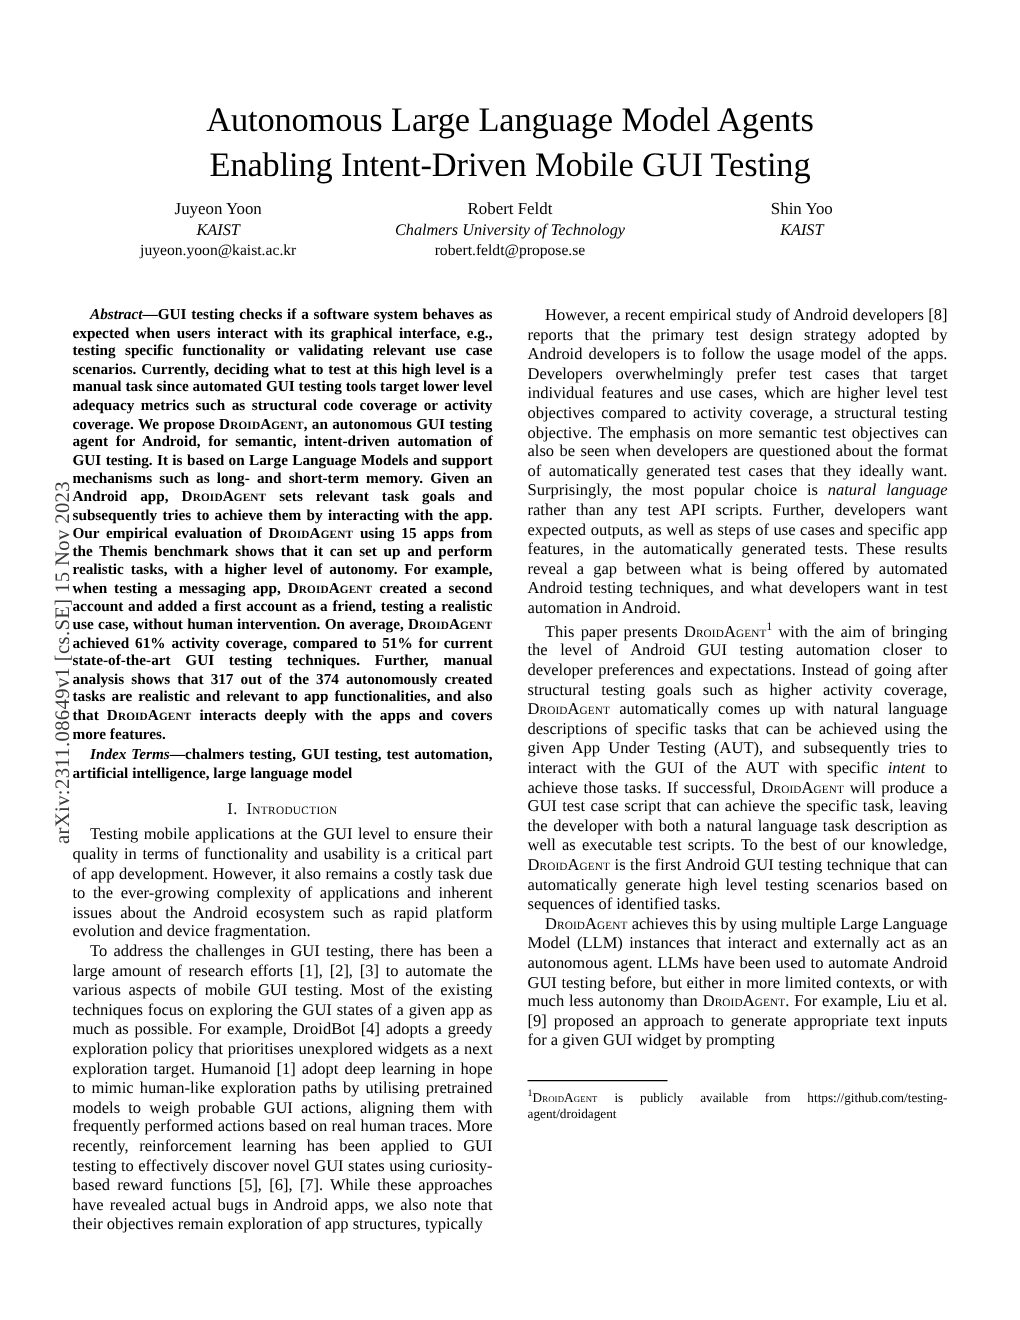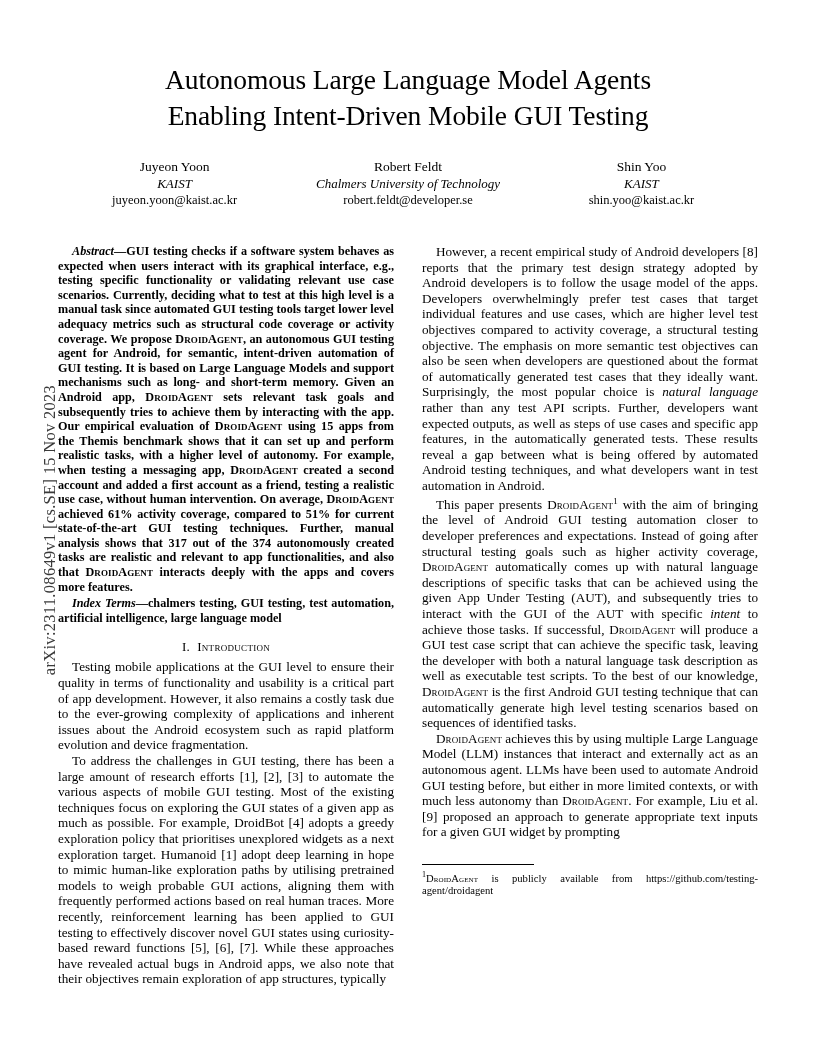--- a/index.html
+++ b/index.html
@@ -45,21 +45,21 @@
     left: 0;
     top: 0;
     width: 816px;
     height: 1056px;
   }
 
   
   #title-block {
     position: absolute;
     left: 58px;
-    top: 62px;
+    top: 78px;
     width: 700px;
     text-align: center;
   }
   .paper-title {
     font-size: 27.5px;
     line-height: 36px;
     font-weight: normal;
     margin: 0;
     letter-spacing: -0.1px;
   }
@@ -181,26 +181,25 @@
 
   <div id="authors">
     <div class="author">
       <div class="author-name">Juyeon Yoon</div>
       <div class="author-affil">KAIST</div>
       <div class="author-email">juyeon.yoon@kaist.ac.kr</div>
     </div>
     <div class="author">
       <div class="author-name">Robert Feldt</div>
       <div class="author-affil">Chalmers University of Technology</div>
-      <div class="author-email">robert.feldt@developer.se</div>
+      <div class="author-email">robert.feldt@propose.se</div>
     </div>
     <div class="author">
       <div class="author-name">Shin Yoo</div>
       <div class="author-affil">KAIST</div>
-      <div class="author-email">shin.yoo@kaist.ac.kr</div>
     </div>
   </div>
 
   <div id="columns">
 
     <div class="col">
 
       <p class="abstract-par"><span class="lead-italic">Abstract</span><span>—GUI testing checks if a software system behaves as expected when users interact with its graphical interface, e.g., testing specific functionality or validating relevant use case scenarios. Currently, deciding what to test at this high level is a manual task since automated GUI testing tools target lower level adequacy metrics such as structural code coverage or activity coverage. We propose </span><span class="sc">DroidAgent</span><span>, an autonomous GUI testing agent for Android, for semantic, intent-driven automation of GUI testing. It is based on Large Language Models and support mechanisms such as long- and short-term memory. Given an Android app, </span><span class="sc">DroidAgent</span><span> sets relevant task goals and subsequently tries to achieve them by interacting with the app. Our empirical evaluation of </span><span class="sc">DroidAgent</span><span> using 15 apps from the Themis benchmark shows that it can set up and perform realistic tasks, with a higher level of autonomy. For example, when testing a messaging app, </span><span class="sc">DroidAgent</span><span> created a second account and added a first account as a friend, testing a realistic use case, without human intervention. On average, </span><span class="sc">DroidAgent</span><span> achieved 61% activity coverage, compared to 51% for current state-of-the-art GUI testing techniques. Further, manual analysis shows that 317 out of the 374 autonomously created tasks are realistic and relevant to app functionalities, and also that </span><span class="sc">DroidAgent</span><span> interacts deeply with the apps and covers more features.</span></p>
 
       <p class="indexterms"><span class="lead-italic">Index Terms</span><span>—chalmers testing, GUI testing, test automation, artificial intelligence, large language model</span></p>

